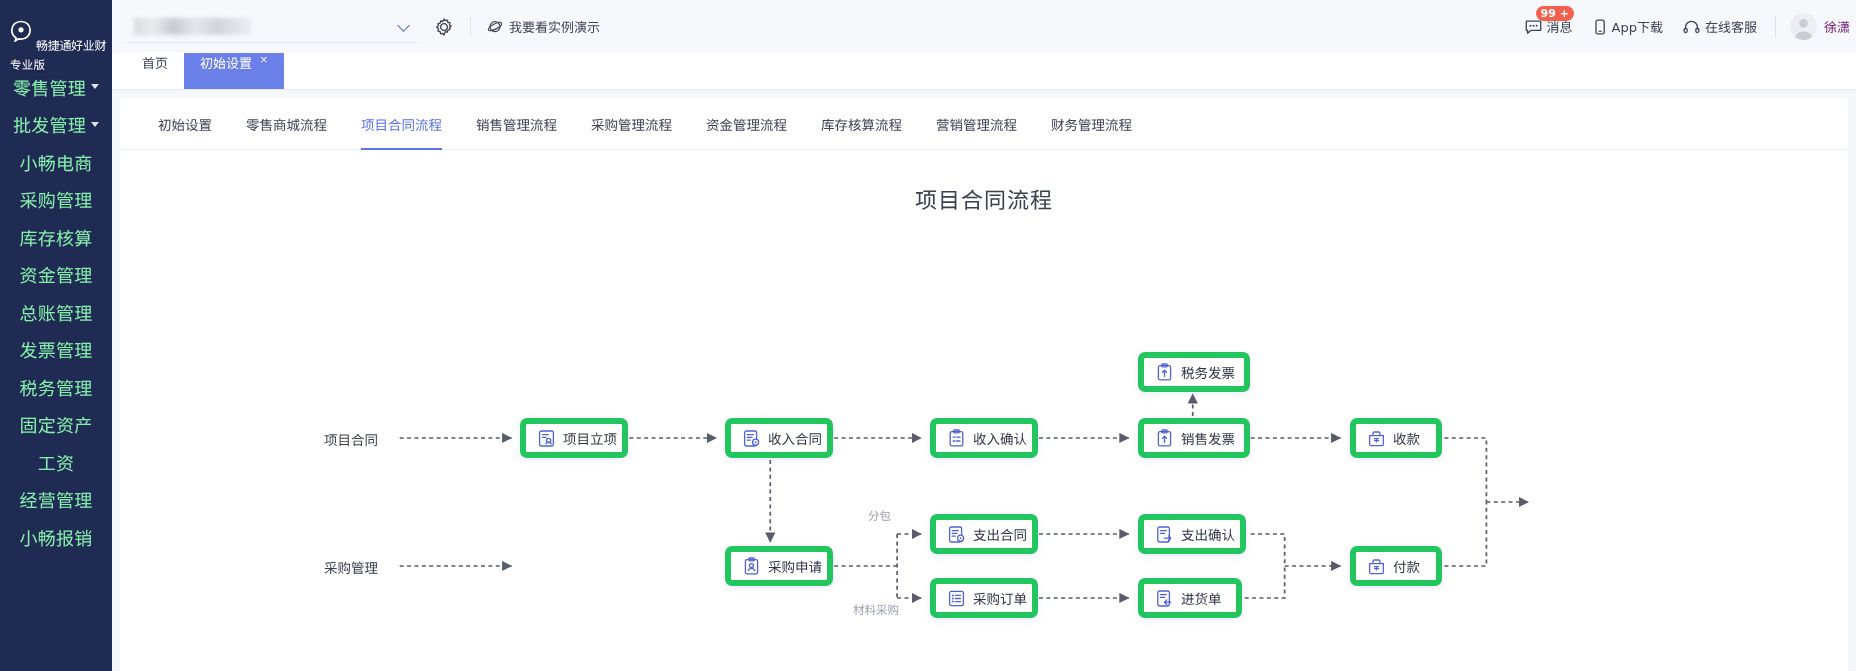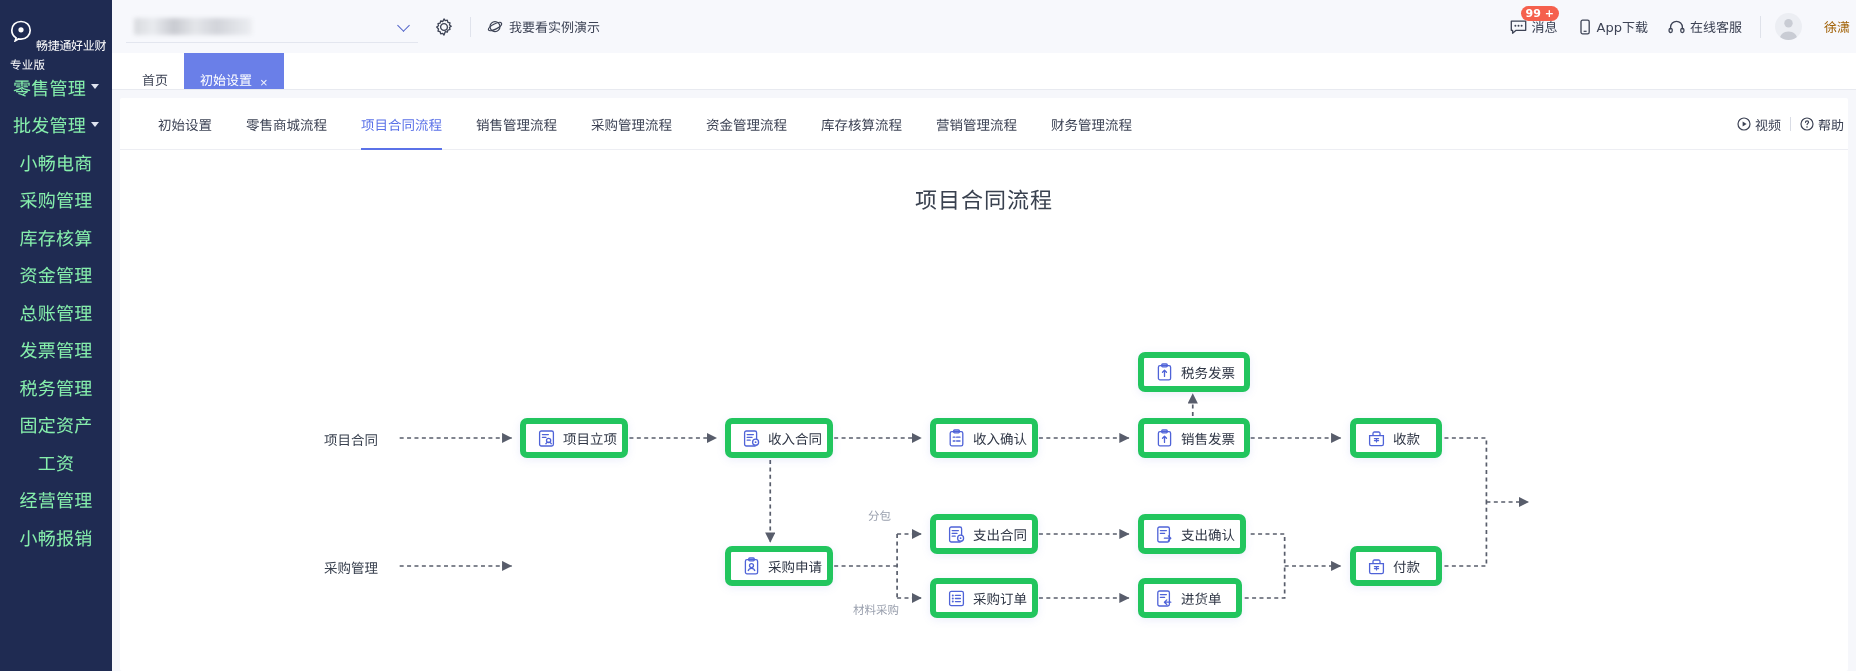--- a/index.html
+++ b/index.html
@@ -127,33 +127,33 @@
     font-family: "DejaVu Sans", sans-serif;
     white-space: nowrap;
   }
   .tr-div { width: 1px; height: 22px; background: #dfe2ea; margin-left: 18px; }
   .avatar {
     width: 27px; height: 27px; border-radius: 50%;
     background: #eceef3; margin-left: 14px;
     display: flex; align-items: flex-end; justify-content: center;
     overflow: hidden; flex: 0 0 27px;
   }
-  .uname { margin-left: 22px; color: #a16207; font-size: 13px;
+  .uname { margin-left: 7px; color: #701a75; font-size: 13px;
            font-family: Liberation Mono, monospace; white-space: nowrap; }
 
   
   .tabstrip {
     height: 37px; flex: 0 0 37px;
     background: #ffffff;
     display: flex; align-items: stretch;
     padding-left: 14px;
     border-bottom: 1px solid #e8eaf0;
   }
   .pgtab {
-    display: flex; align-items: flex-end; justify-content: center;
+    display: flex; align-items: flex-start; justify-content: center;
     padding: 0 16px; cursor: pointer;
     font-size: 13px; color: #3d4355;
     font-family: "DejaVu Sans", sans-serif;
     white-space: nowrap;
   }
   .pgtab.active { background: #6a7fe8; color: #ffffff; }
   .pgtab .closex {
     margin-left: 8px; font-size: 13px; line-height: 1;
     color: #ffffff; opacity: .92;
     font-family: "Liberation Sans", sans-serif;
@@ -418,42 +418,20 @@
         <div class="subtab">
           <span>库存核算流程</span>
           </div>
         <div class="subtab">
           <span>营销管理流程</span>
           </div>
         <div class="subtab">
           <span>财务管理流程</span>
           </div>
 
-        <div class="subtab-right">
-          <div class="sr-link">
-            <span class="ic">
-              <svg width="14" height="14" viewBox="0 0 14 14">
-                <circle cx="7" cy="7" r="6" fill="none" stroke="#3d4355" stroke-width="1.2"></circle>
-                <path d="M5.6 4.4l4 2.6-4 2.6z" fill="#3d4355"></path>
-              </svg>
-            </span>
-            <span>视频</span>
-          </div>
-          <span class="sr-div"></span>
-          <div class="sr-link">
-            <span class="ic">
-              <svg width="14" height="14" viewBox="0 0 14 14">
-                <circle cx="7" cy="7" r="6" fill="none" stroke="#3d4355" stroke-width="1.2"></circle>
-                <path d="M5.5 5.3c0-.9.7-1.5 1.6-1.5s1.5.6 1.5 1.4c0 1.2-1.5 1.2-1.5 2.4" fill="none" stroke="#3d4355" stroke-width="1.2" stroke-linecap="round"></path>
-                <circle cx="7" cy="10" r=".8" fill="#3d4355"></circle>
-              </svg>
-            </span>
-            <span>帮助</span>
-          </div>
-        </div>
       </div>
 
       <div class="flow-title">项目合同流程</div>
 
       <div class="canvas">
 
         <svg class="wires" viewBox="0 0 1730 420" preserveAspectRatio="none">
           <defs>
             <marker id="ah" markerWidth="7" markerHeight="7" refX="5.6" refY="3" orient="auto">
               <path d="M0,0 L6,3 L0,6 z" fill="#585d6b"></path>

